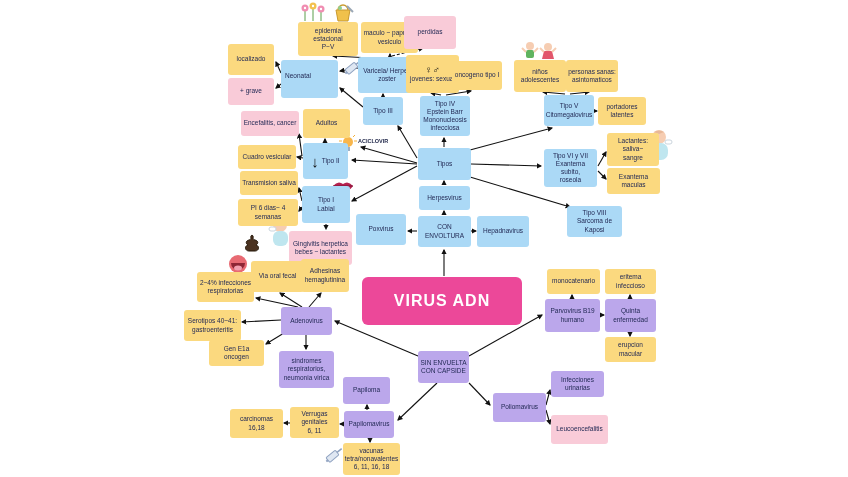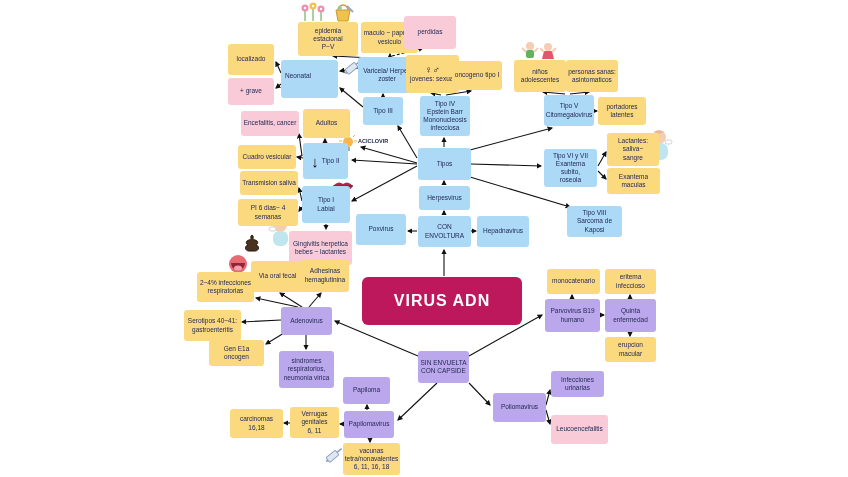--- a/index.html
+++ b/index.html
@@ -7,21 +7,21 @@
           font-family:"Liberation Sans",sans-serif;overflow:hidden;margin:0 auto;}
   svg.wires{position:absolute;left:0;top:0;width:848px;height:477px;}
   .node{position:absolute;border-radius:3px;display:flex;flex-direction:column;
         align-items:center;justify-content:center;text-align:center;
         font-size:6.5px;line-height:1.25;color:#232a55;white-space:pre-line;
         padding:2px;box-sizing:border-box;}
   .yellow{background:#FBD97F;}
   .blue{background:#ABD9F6;}
   .pink{background:#F9CBD8;}
   .purple{background:#BBA7EB;}
-  .navy{background:#be185d;color:#ffffff;font-weight:bold;font-size:16px;
+  .navy{background:#ec4899;color:#ffffff;font-weight:bold;font-size:16px;
         letter-spacing:1px;border-radius:6px;}
   .icon{position:absolute;display:flex;align-items:center;justify-content:center;}
   .glyph-big{font-size:15px;font-weight:bold;color:#111;line-height:1;}
   .gender{font-size:10px;font-weight:bold;color:#111;line-height:1;}
   .row{display:flex;flex-direction:row;align-items:center;gap:3px;}
   .drug-label{position:absolute;font-size:5.5px;font-weight:bold;color:#1c2346;}
 </style>
 </head>
 <body>
 

